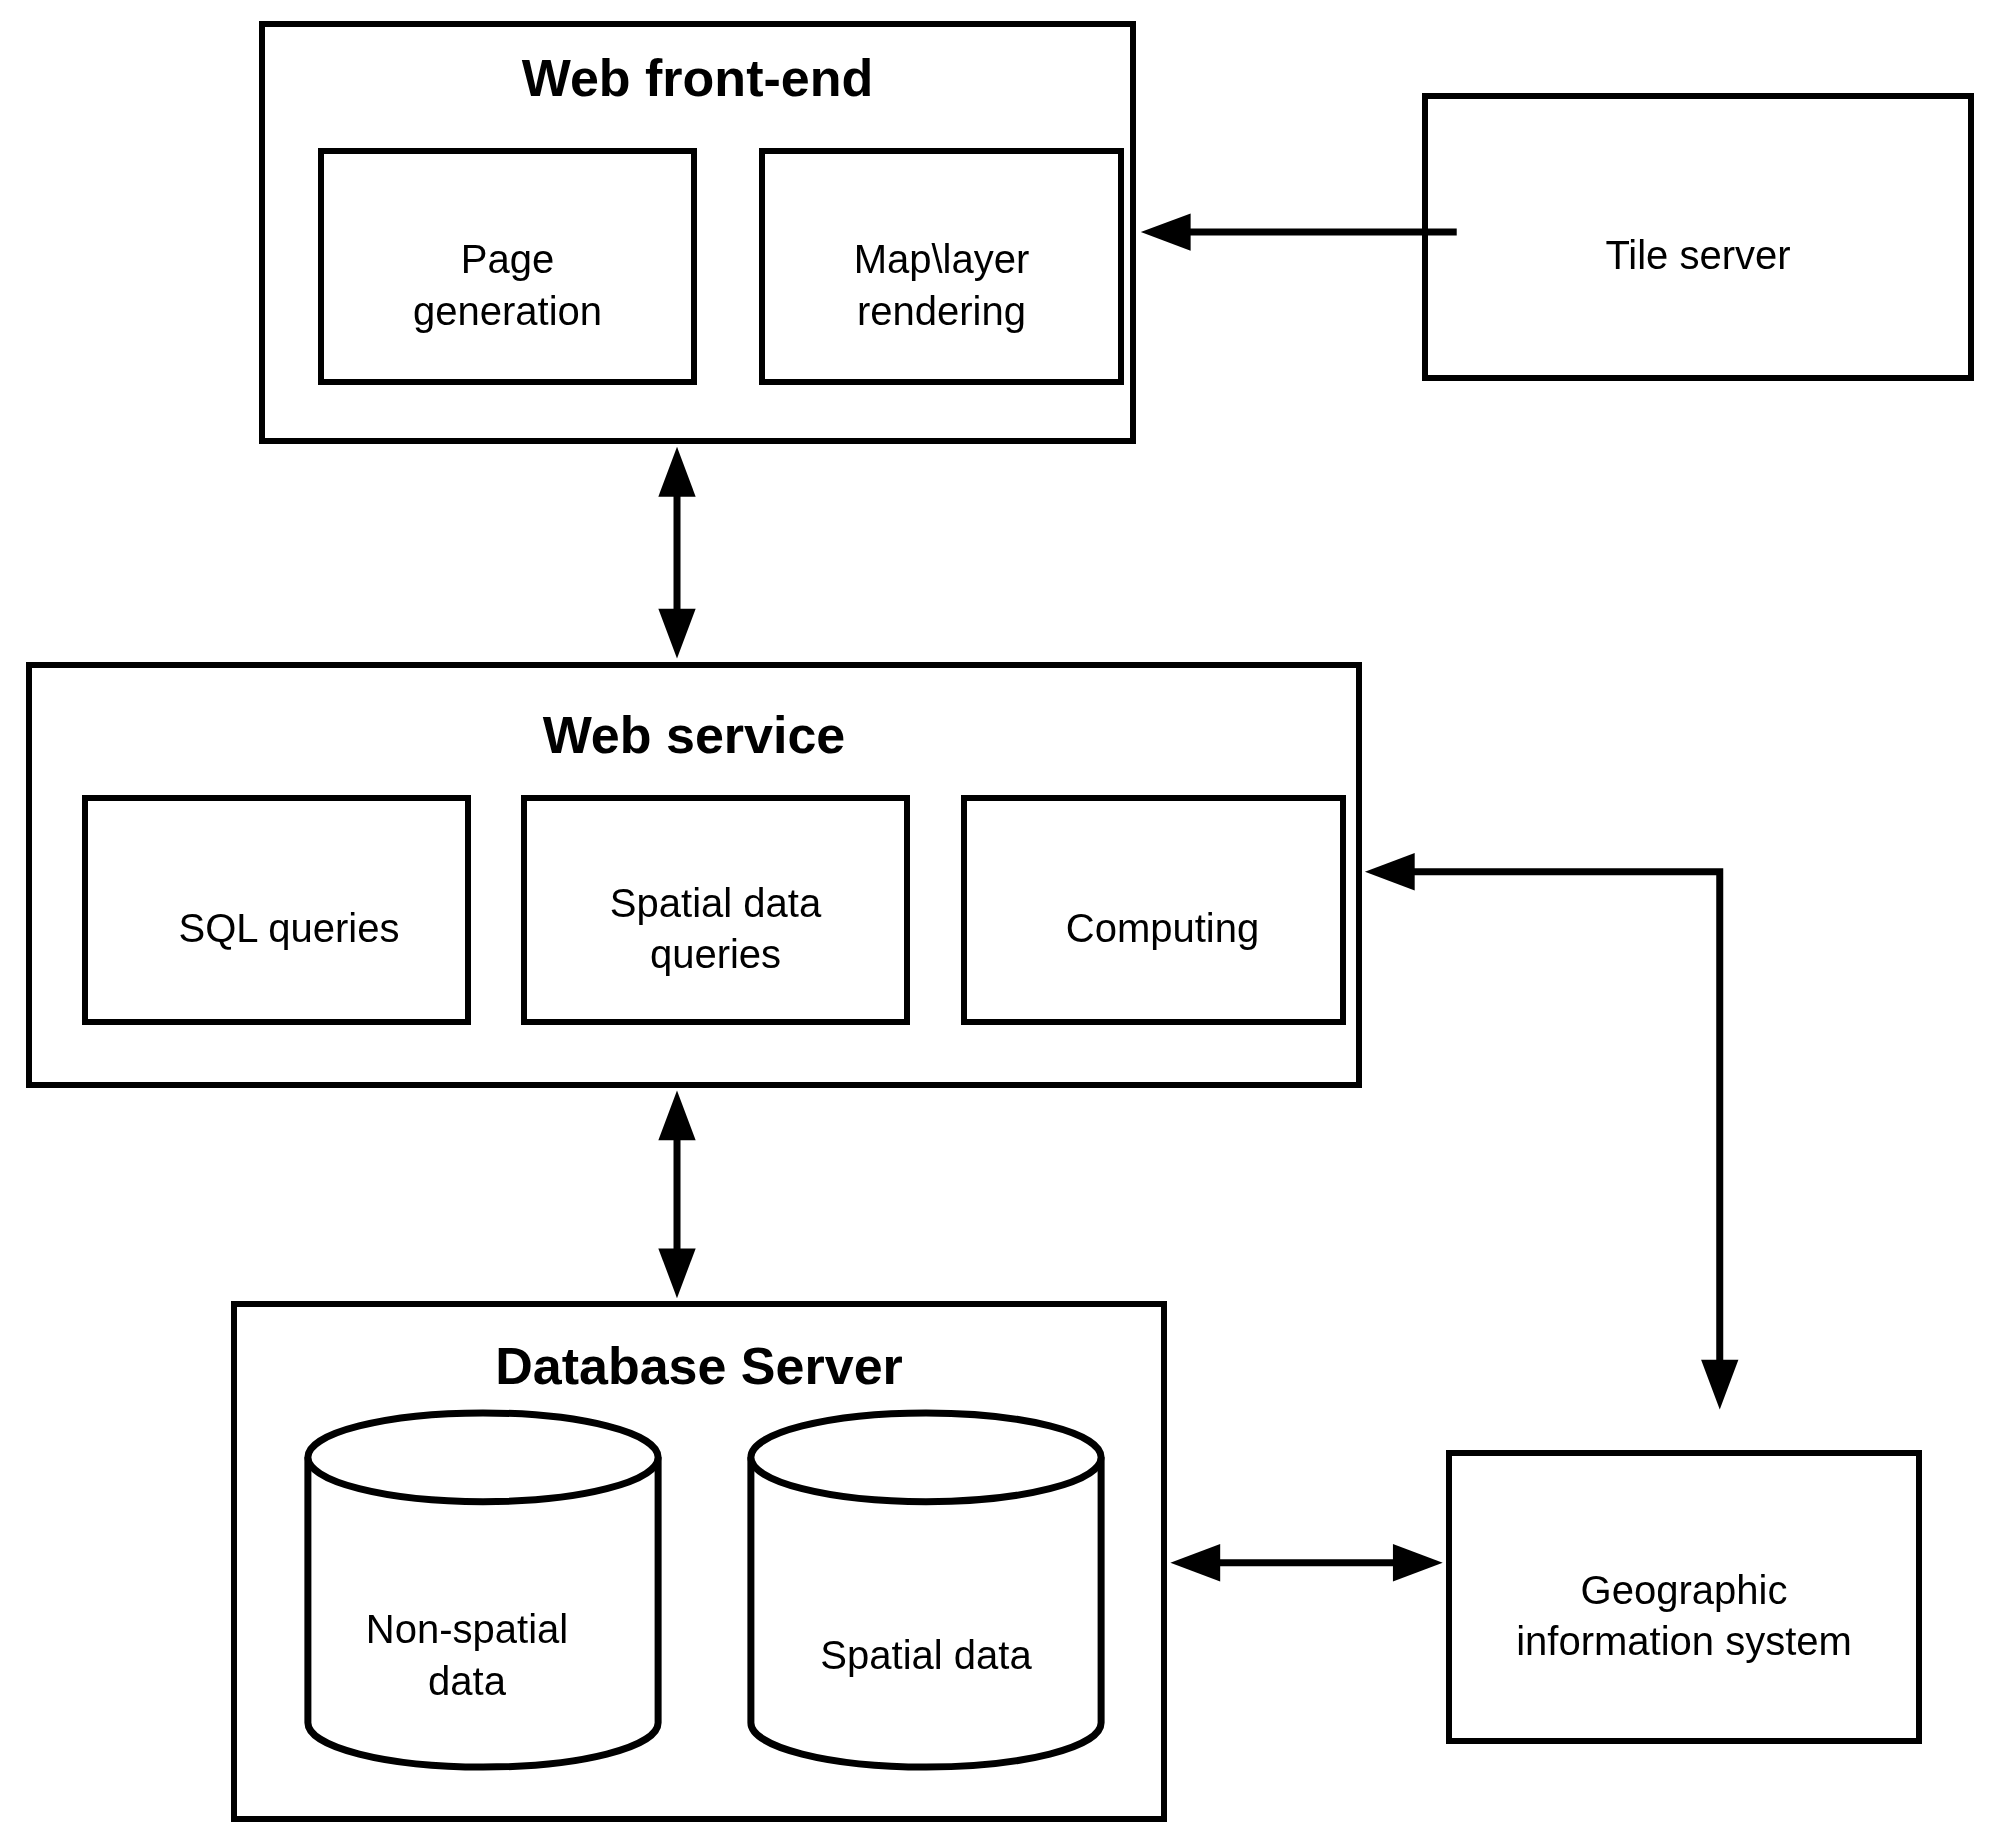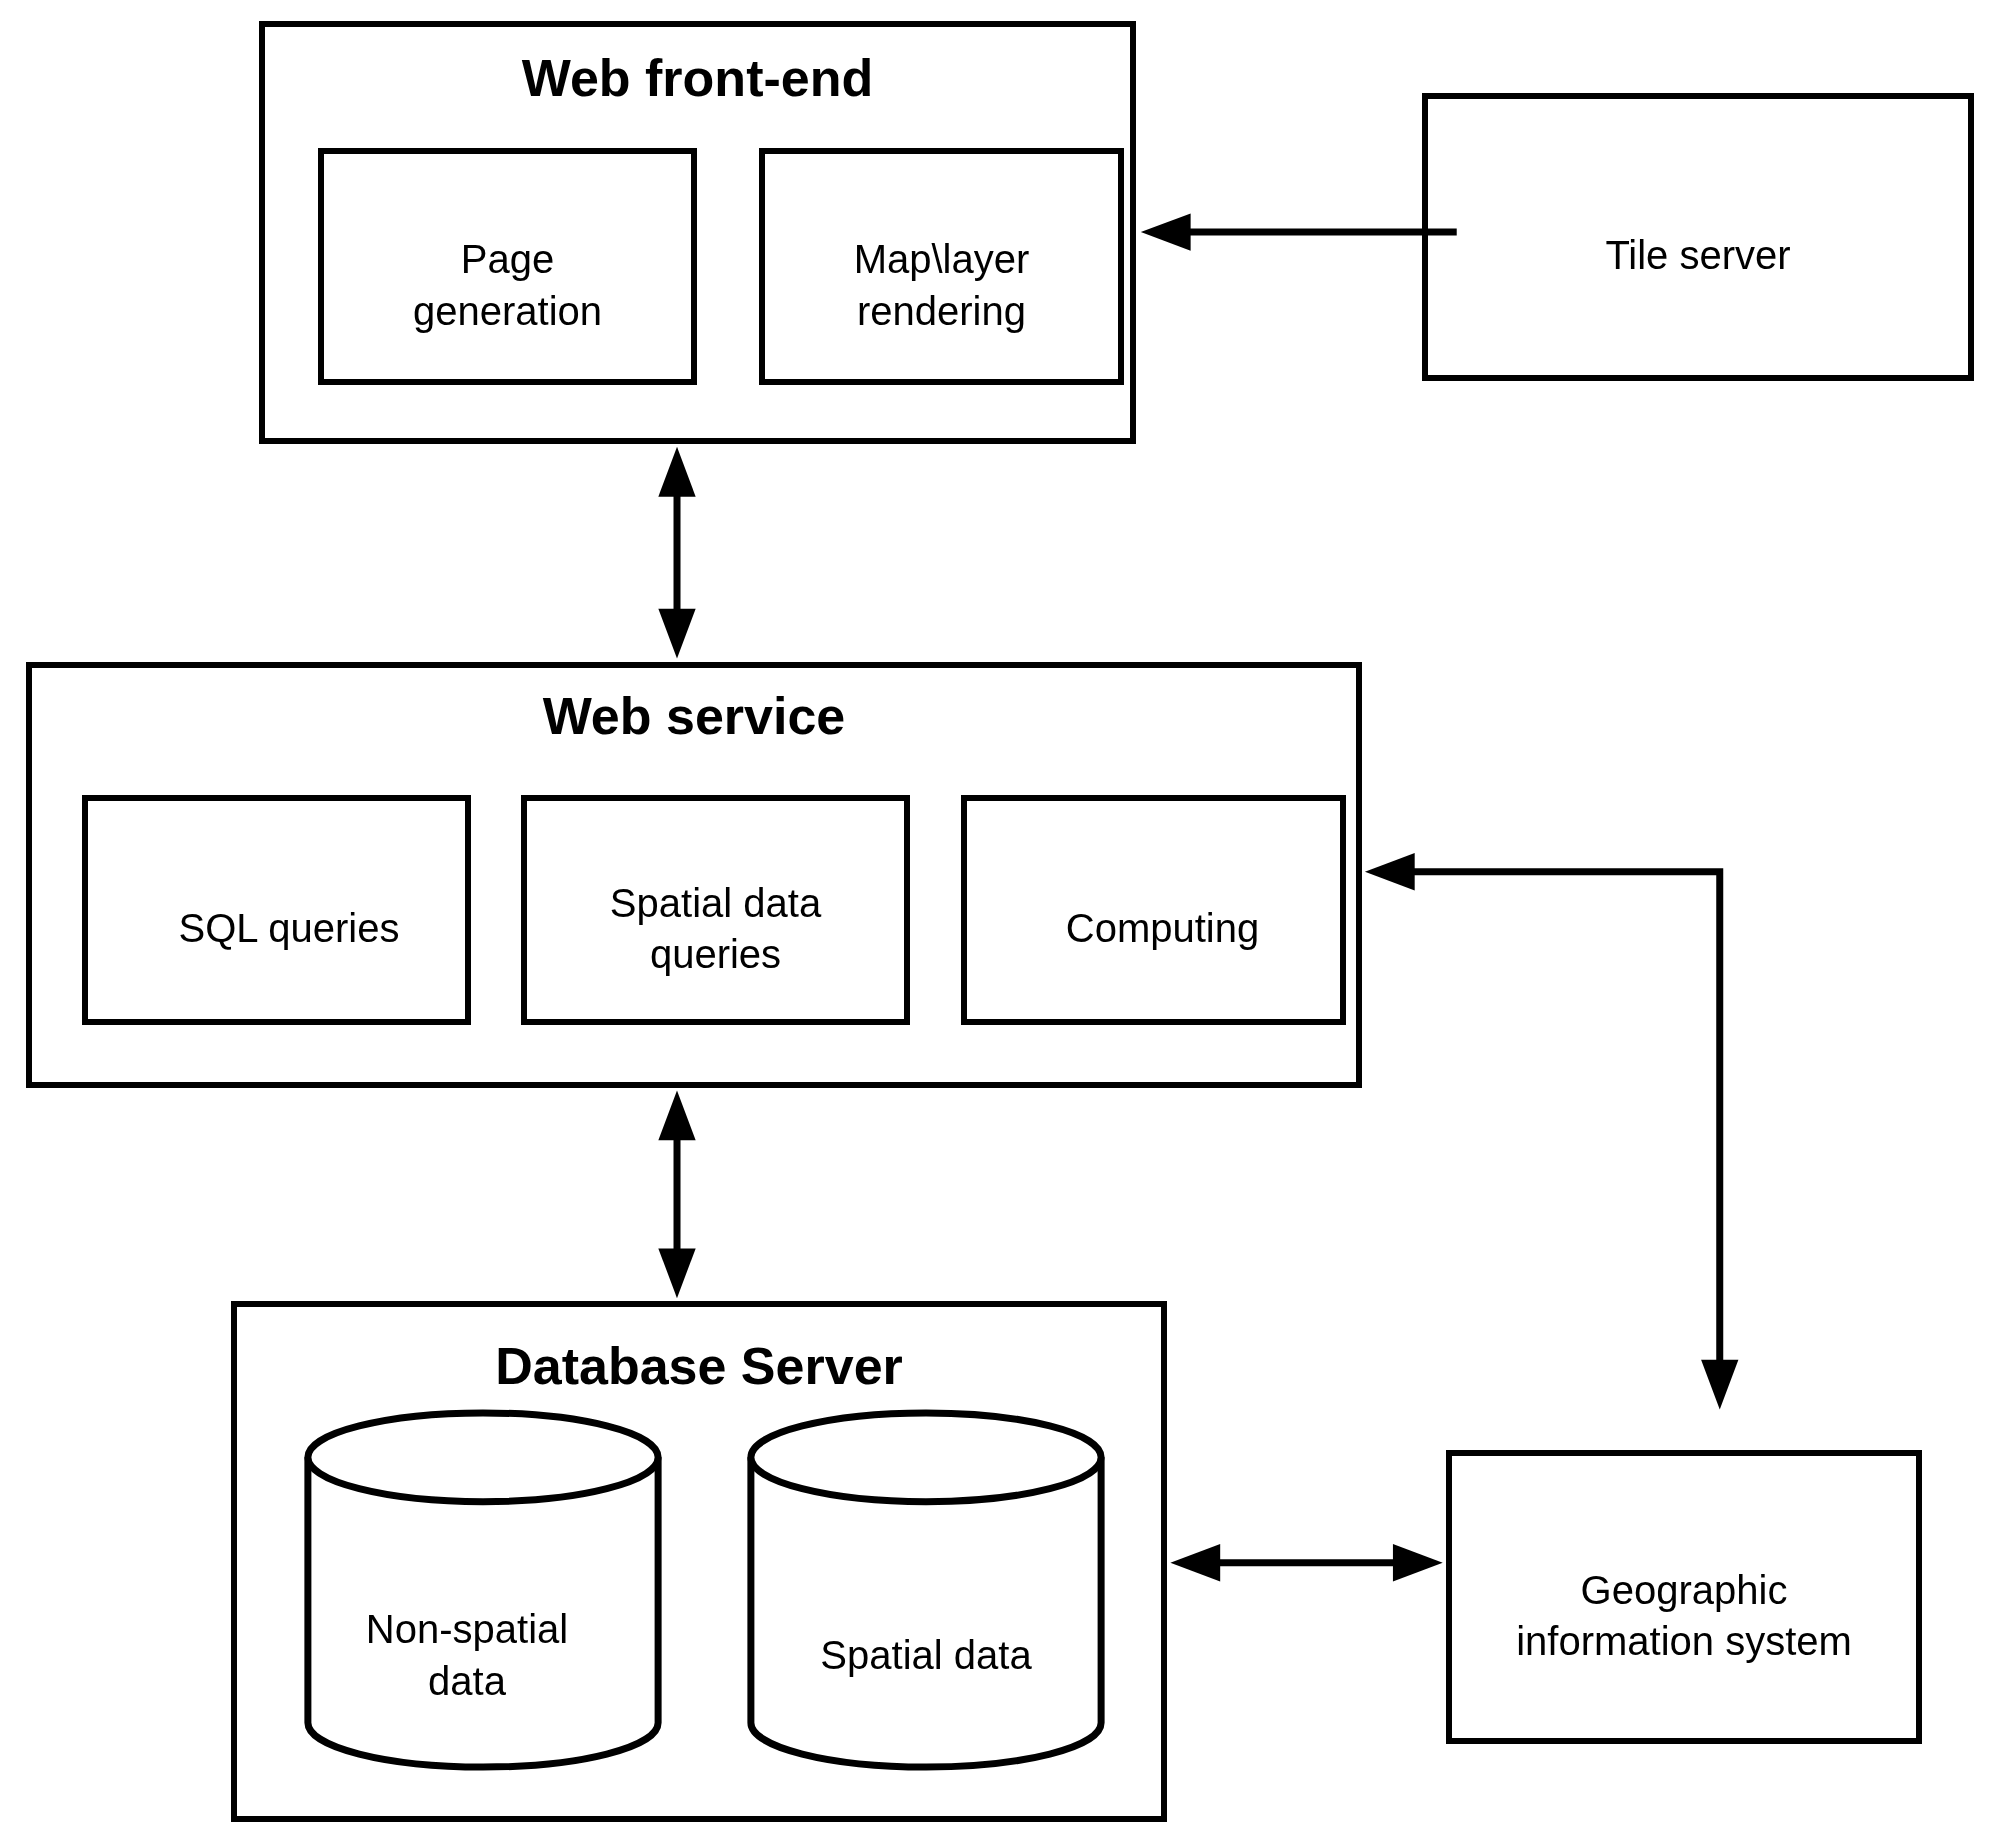--- a/index.html
+++ b/index.html
@@ -60,21 +60,21 @@
   </div>
   <div class="node flex-center" style="left:759px; top:148px; width:365px; height:237px;">
     <div class="label">Map\layer<br>rendering</div>
   </div>
 
   <div class="node flex-center" style="left:1422px; top:93px; width:552px; height:288px;">
     <div class="label">Tile server</div>
   </div>
 
   <div class="node" style="left:26px; top:662px; width:1336px; height:426px;">
-    <div class="node-title" style="margin-top:17px;">Web service</div>
+    <div class="node-title" style="margin-top:36px;">Web service</div>
   </div>
   <div class="node flex-center" style="left:82px; top:795px; width:389px; height:230px;padding-left:25px;">
     <div class="label">SQL queries</div>
   </div>
   <div class="node flex-center" style="left:521px; top:795px; width:389px; height:230px;">
     <div class="label">Spatial data<br>queries</div>
   </div>
   <div class="node flex-center" style="left:961px; top:795px; width:385px; height:230px;padding-left:18px;">
     <div class="label">Computing</div>
   </div>

